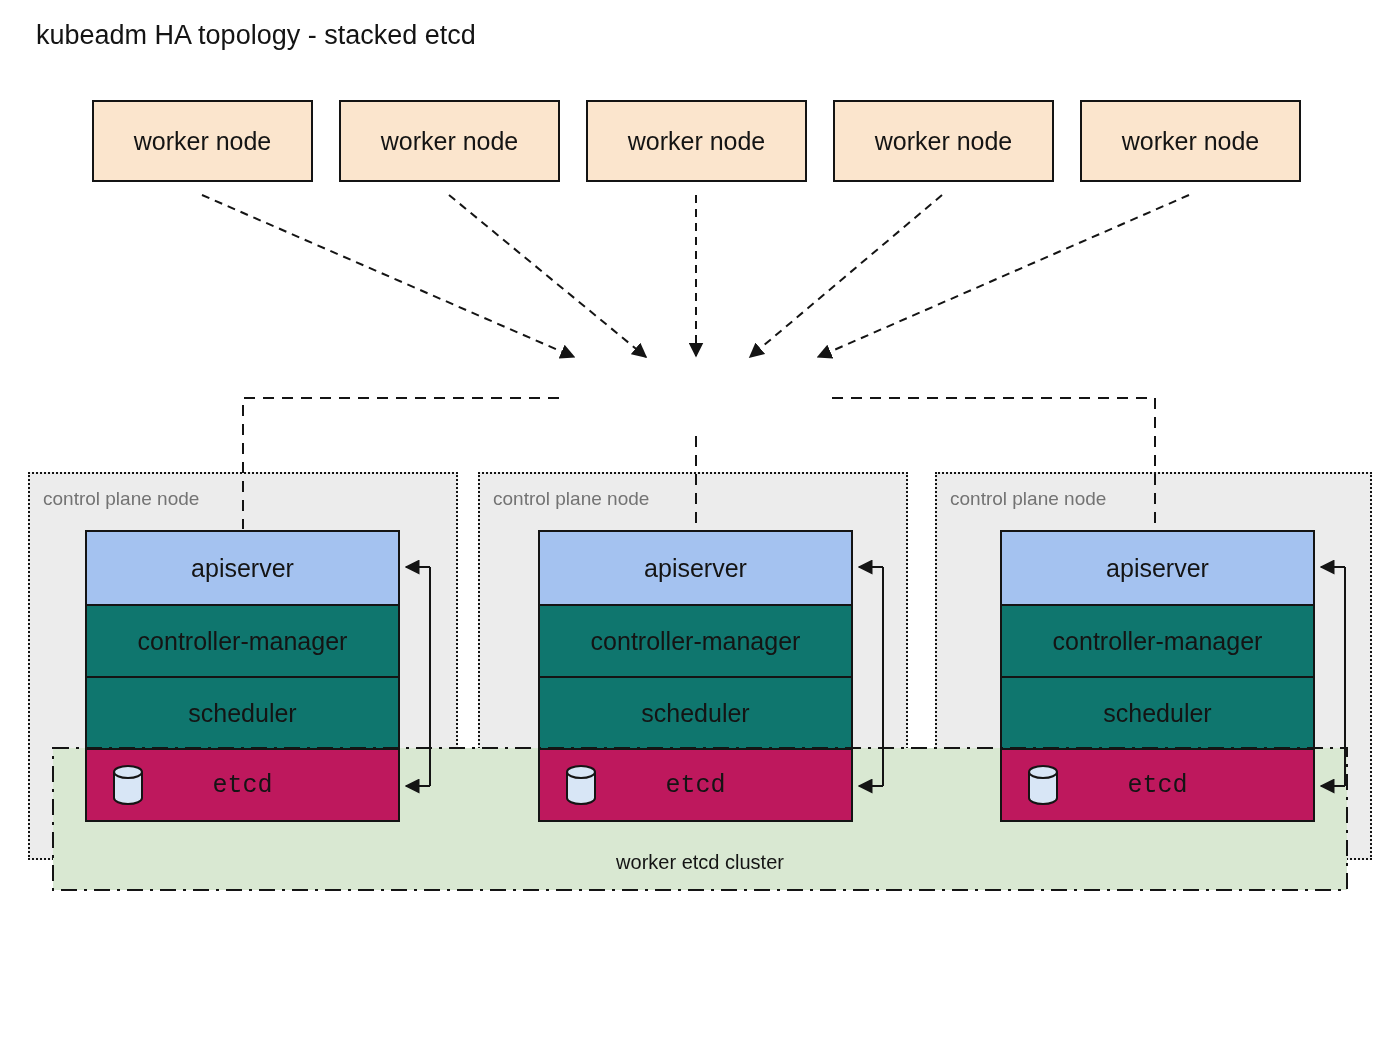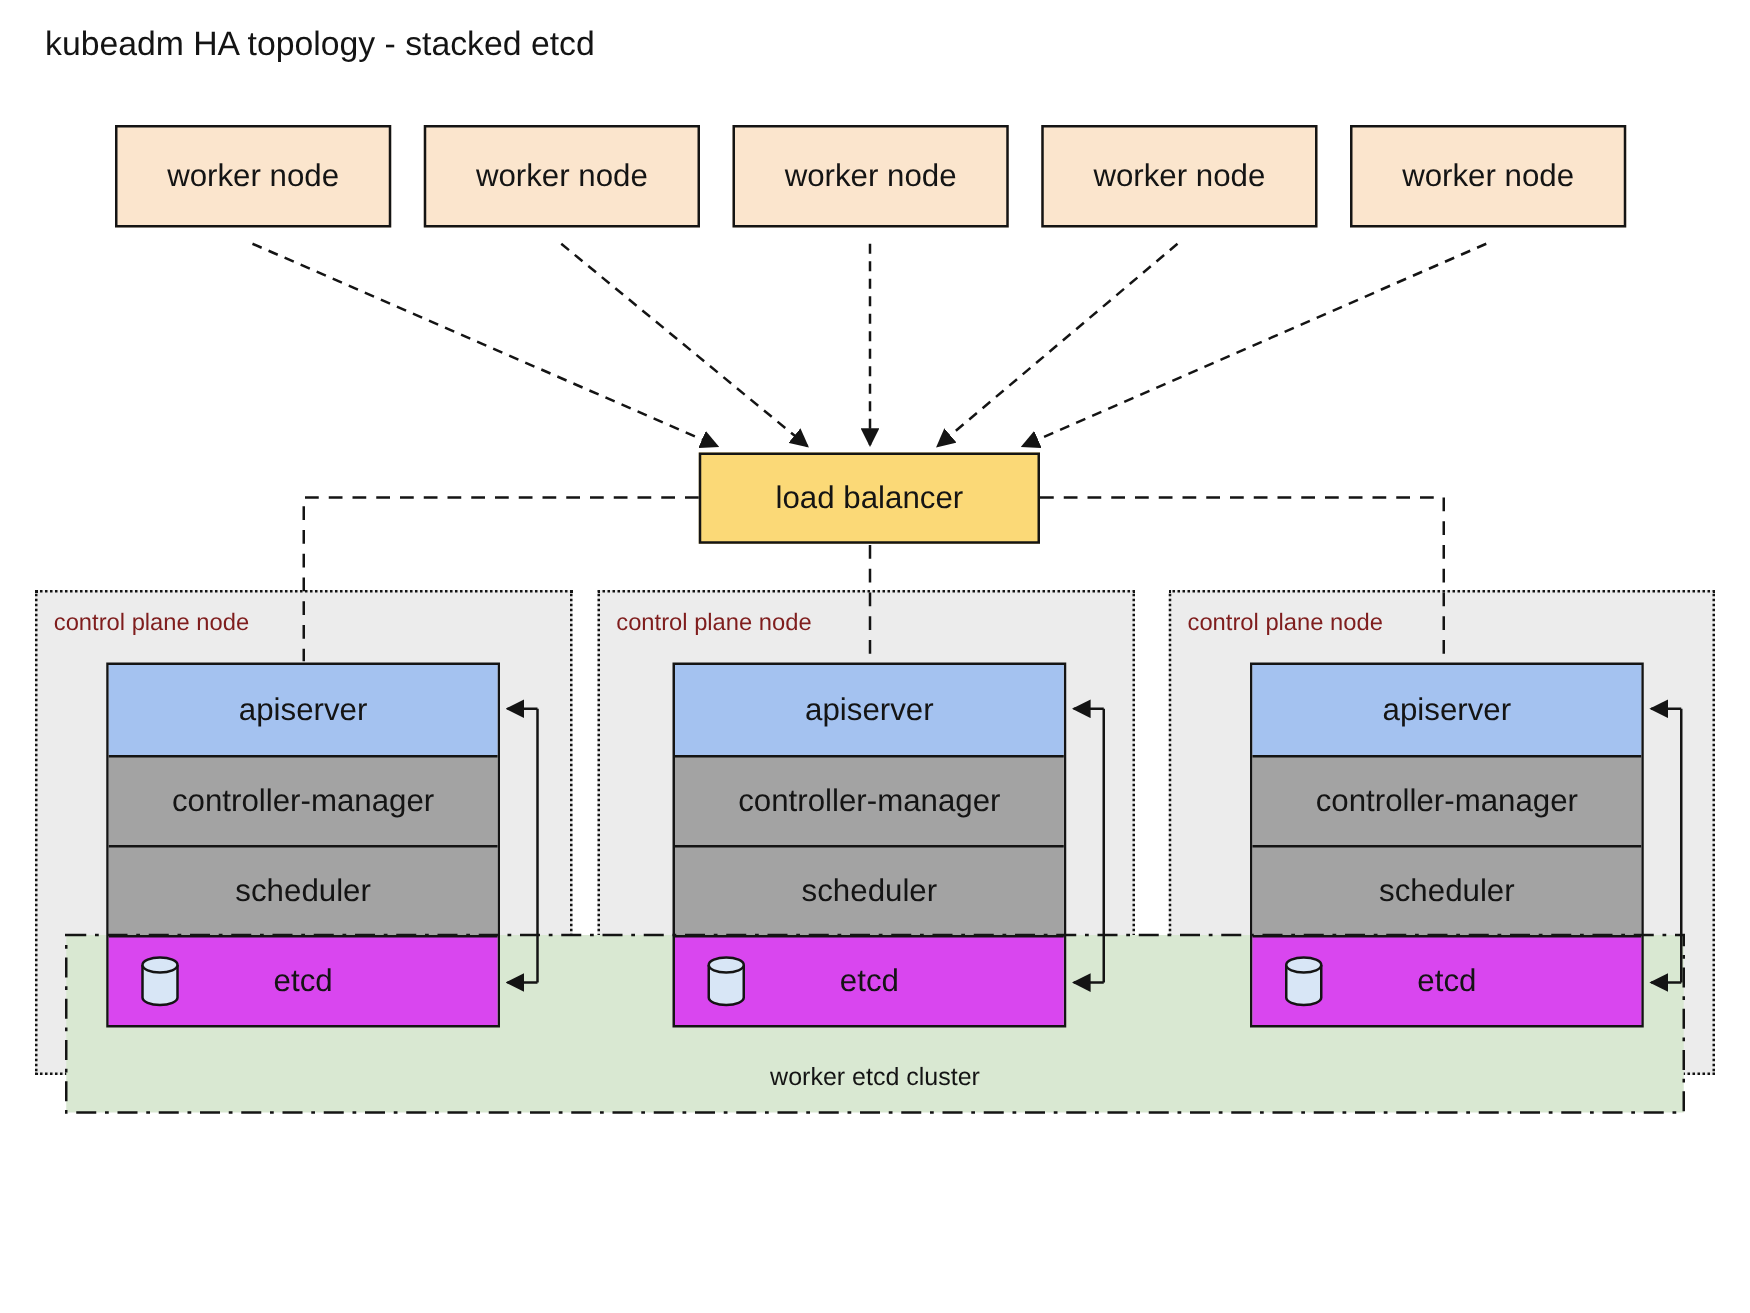--- a/index.html
+++ b/index.html
@@ -46,21 +46,21 @@
     border: 2px dotted #141414;
     z-index: 1;
   }
   .cp1 { left: 28px;  width: 430px; }
   .cp2 { left: 478px; width: 430px; }
   .cp3 { left: 935px; width: 437px; }
   .cp-label {
     position: absolute;
     left: 13px; top: 14px;
     font-size: 19px;
-    color: #7f1d1d;
+    color: #737373;
   }
 
   .etcd-band {
     position: absolute;
     left: 53px; top: 748px;
     width: 1294px; height: 142px;
     background: #d9e8d2;
     z-index: 2;
   }
   .etcd-band-label {
@@ -87,22 +87,22 @@
     position: relative;
     box-sizing: border-box;
     height: 72px;
     display: flex;
     align-items: center;
     justify-content: center;
     font-size: 25px;
   }
   .row + .row { border-top: 2px solid #141414; }
   .row-apiserver { background: #a4c2f0; }
-  .row-light    { background: #a3a3a3; text-align: center; }
-  .row-etcd     { background: #d946ef; }
+  .row-light    { background: #0f766e; text-align: center; }
+  .row-etcd     { background: #be185d; font-family: Liberation Mono, monospace; }
   .db-icon {
     position: absolute;
     left: 24px; top: 50%;
     transform: translateY(-50%);
   }
 
   .overlay {
     position: absolute;
     left: 0; top: 0;
     width: 1400px; height: 1050px;
@@ -126,23 +126,20 @@
   <div class="node-box worker worker3">
     <span>worker node</span>
   </div>
   <div class="node-box worker worker4">
     <span>worker node</span>
   </div>
   <div class="node-box worker worker5">
     <span>worker node</span>
   </div>
 
-  <div class="node-box load-balancer">
-    <span>load balancer</span>
-  </div>
 
   <div class="cp-node cp1">
     <div class="cp-label">control plane node</div>
   </div>
   <div class="cp-node cp2">
     <div class="cp-label">control plane node</div>
   </div>
   <div class="cp-node cp3">
     <div class="cp-label">control plane node</div>
   </div>

